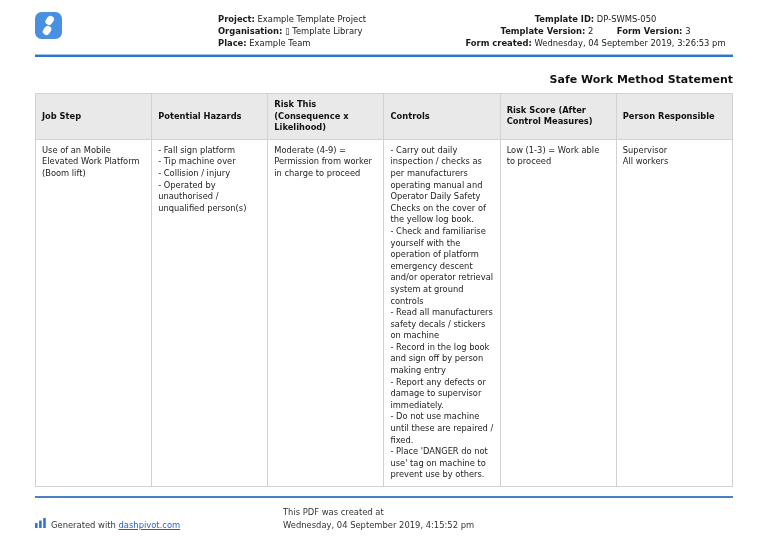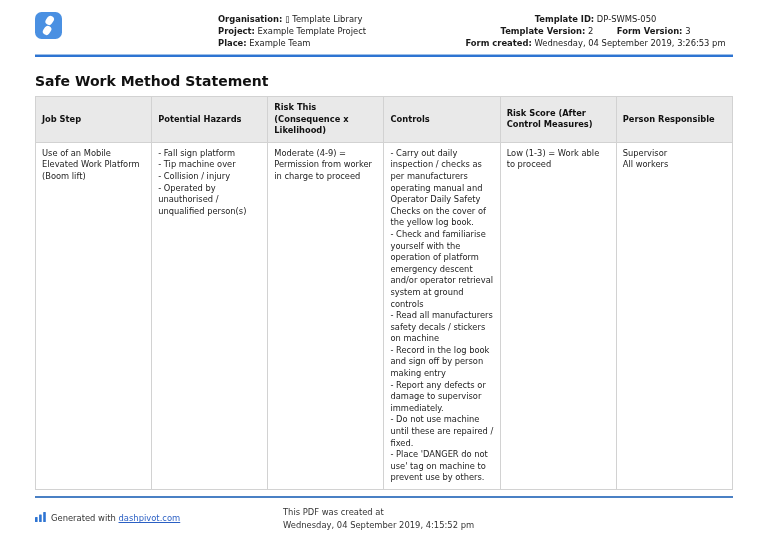--- a/index.html
+++ b/index.html
@@ -43,23 +43,24 @@
   .rule {
     margin: 5px 35px 0 35px;
     height: 3px;
     background: #2e74d2;
     border-top: 1px solid #9dbfe8;
   }
 
   
   .doc-title {
     margin: 16px 35px 0 35px;
-    font-size: 14px;
+    font-size: 11px;
     font-weight: bold;
     color: #111;
+    text-align: right;
   }
 
   
   table.swms {
     margin: 7px 35px 0 35px;
     width: 698px;
     border-collapse: collapse;
     table-layout: fixed;
     font-size: 8.3px;
     line-height: 11.6px;
@@ -87,21 +88,21 @@
   .footer {
     position: absolute;
     left: 35px; right: 35px; top: 496px;
     border-top: 2.5px solid #4a80c4;
     padding-top: 8px;
     display: flex;
     font-size: 8.4px;
     line-height: 12.5px;
     color: #333;
   }
-  .foot-left { width: 248px; display: flex; align-items: center; gap: 5px; }
+  .foot-left { width: 248px; display: flex; align-items: flex-end; gap: 5px; }
   .foot-center { width: 232px; }
   .foot-right { flex: 1; }
   .bars-icon { margin-top: 1px; flex: 0 0 auto; }
   a.dp-link { color: #2a5fc4; text-decoration: underline; cursor: pointer; }
 </style>
 </head>
 <body>
 
 <div class="page">
 
@@ -114,26 +115,26 @@
           <g fill="#ffffff">
             <rect x="11.2" y="3.6" width="7" height="9.6" rx="3.5" transform="rotate(35 14.7 8.4)"></rect>
             <rect x="8.6" y="13.6" width="7" height="9.6" rx="3.5" transform="rotate(35 12.1 18.4)"></rect>
           </g>
         </svg>
       </span>
     </div>
 
     <div class="hdr-mid">
       <div class="hdr-line">
+        <span class="lbl">Project:</span>
+        <span>Example Template Project</span>
+      </div>
+      <div class="hdr-line">
         <span class="lbl">Organisation:</span>
         <span>▯ Template Library</span>
-      </div>
-      <div class="hdr-line">
-        <span class="lbl">Project:</span>
-        <span>Example Template Project</span>
       </div>
       <div class="hdr-line">
         <span class="lbl">Place:</span>
         <span>Example Team</span>
       </div>
     </div>
 
     <div class="hdr-right">
       <div class="hdr-line">
         <span class="lbl">Template ID:</span>

